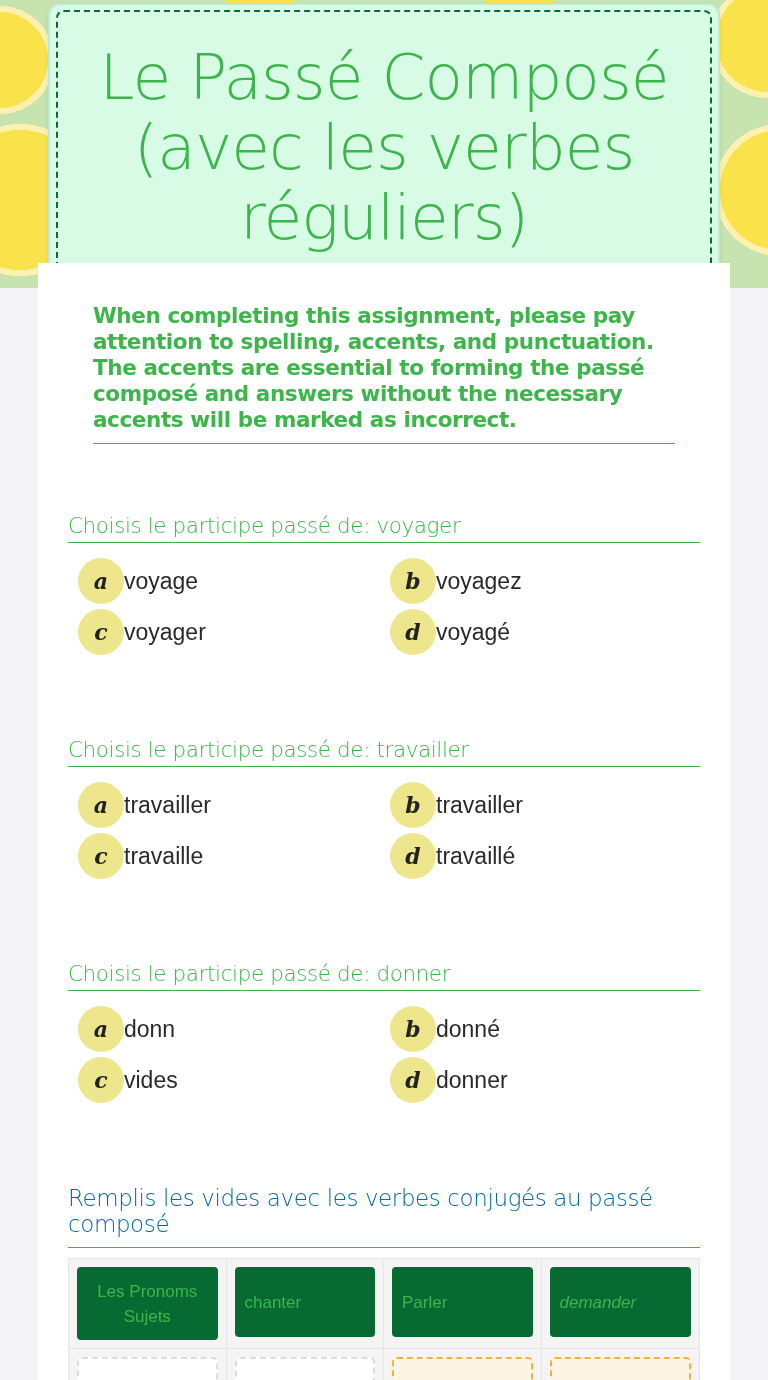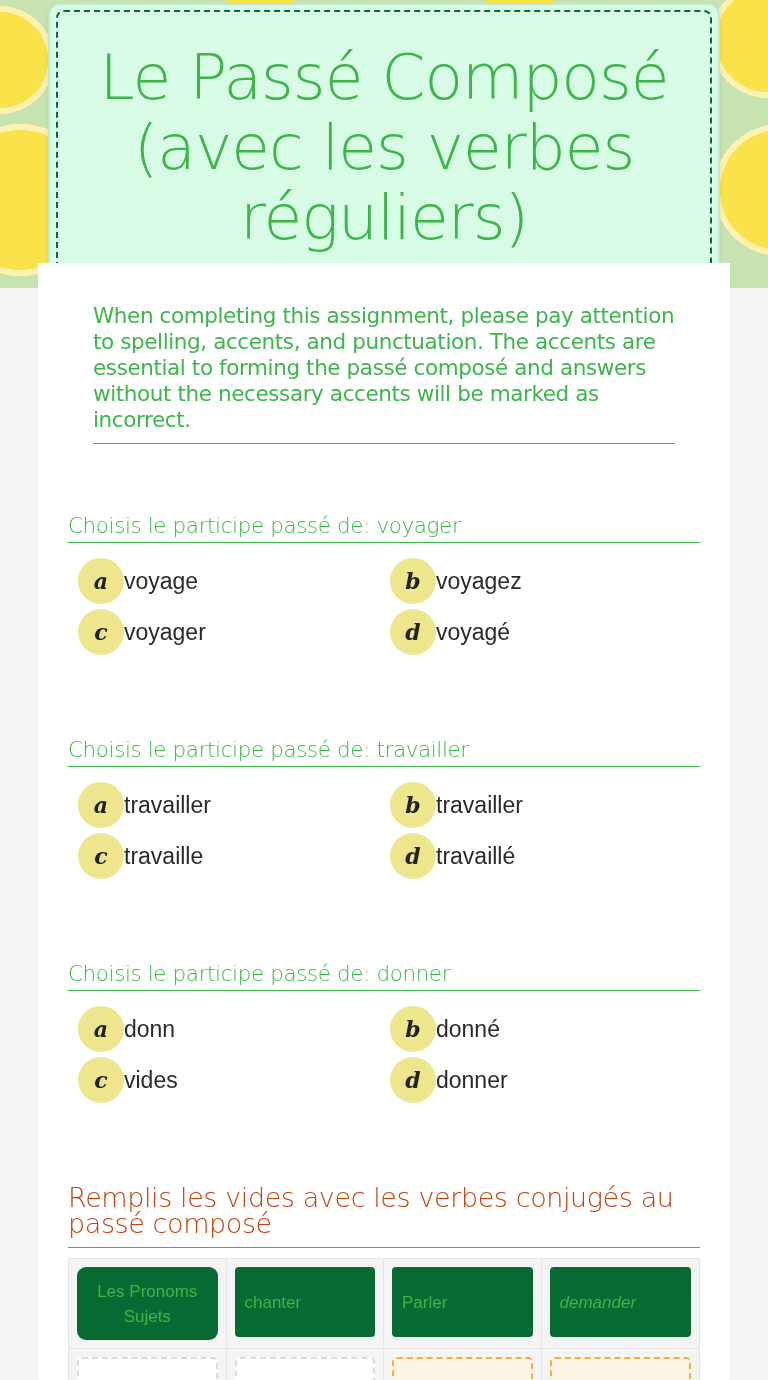--- a/index.html
+++ b/index.html
@@ -31,57 +31,57 @@
     position: absolute; left: 20px; right: 20px; top: 38px;
     text-align: center; color: #3cb54a; font-size: 63px; line-height: 70px;
     font-weight: 300; font-family: "DejaVu Sans", sans-serif; letter-spacing: -1px;
   }
 
   .main {
     position: absolute; left: 38px; top: 263px; width: 692px; height: 1130px; background: #fff;
   }
   .intro {
     position: absolute; left: 55px; top: 40px; width: 582px;
-    color: #3cb54a; font-size: 21.5px; line-height: 26px; font-family: "DejaVu Sans", sans-serif; font-weight: 400;
+    color: #3cb54a; font-size: 21.5px; line-height: 26px; font-family: "DejaVu Sans", sans-serif; font-weight: 700;
     letter-spacing: -0.4px;
   }
   .intro-rule { position: absolute; left: 55px; top: 180px; width: 582px; height: 1px; background: #3cb54a; }
 
   .question { position: absolute; left: 30px; width: 632px; }
   .q-title {
     color: #3cb54a; font-size: 21.5px; line-height: 26px; font-family: "DejaVu Sans", sans-serif;
     font-weight: 300; letter-spacing: -0.4px; padding-bottom: 3px; border-bottom: 1px solid #3cb54a;
   }
   .options { position: relative; height: 110px; margin-top: 15px; }
   .opt { position: absolute; width: 300px; height: 46px; display: flex; align-items: center; cursor: pointer; }
   .opt .badge {
     width: 46px; height: 46px; border-radius: 50%; background: #ede68c;
     display: flex; align-items: center; justify-content: center;
     font-family: "DejaVu Serif", serif; font-style: italic; font-weight: bold; font-size: 22px; color: #222;
     margin-left: 10px;
   }
   .opt .label { font-size: 23px; color: #2a2a2a; font-family: "Liberation Sans", sans-serif; }
 
   .fill-title {
-    color: #c2410c; font-size: 27px; line-height: 26px; font-family: "DejaVu Sans", sans-serif;
+    color: #0369a1; font-size: 23px; line-height: 26px; font-family: "DejaVu Sans", sans-serif;
     font-weight: 300; letter-spacing: -0.4px;
   }
   .fill-rule { margin-top: 10px; height: 1px; background: #3cb54a; }
   .grid {
     margin-top: 10px; display: grid; grid-template-columns: repeat(4, 1fr);
     background: #f4f4f4; border: 1px solid #e6e6e6;
   }
   .cell { border-right: 1px solid #e6e6e6; border-bottom: 1px solid #e6e6e6; padding: 8px; }
   .cell:nth-child(4n) { border-right: none; font-style: italic; }
   .hdr {
     background: #086a33; color: #3cb54a; border-radius: 4px; height: 70px;
     display: flex; align-items: center; padding: 0 10px; font-size: 17px; line-height: 25px;
     font-family: "Liberation Sans", sans-serif;
   }
-  .hdr.center { justify-content: center; text-align: center; height: 73px; border-radius: 9px; }
+  .hdr.center { justify-content: center; text-align: center; height: 73px; }
   .input-box { height: 40px; border-radius: 5px; }
   .input-box.plain { border: 2px dashed #dcdcdc; background: #fff; }
   .input-box.pending { border: 2px dashed #f3b13c; background: #fdf5e3; }
 </style>
 </head>
 <body>
 
 <div class="banner">
   <div class="title-card">
     <h1 class="title">Le Passé Composé (avec les verbes réguliers)</h1>

